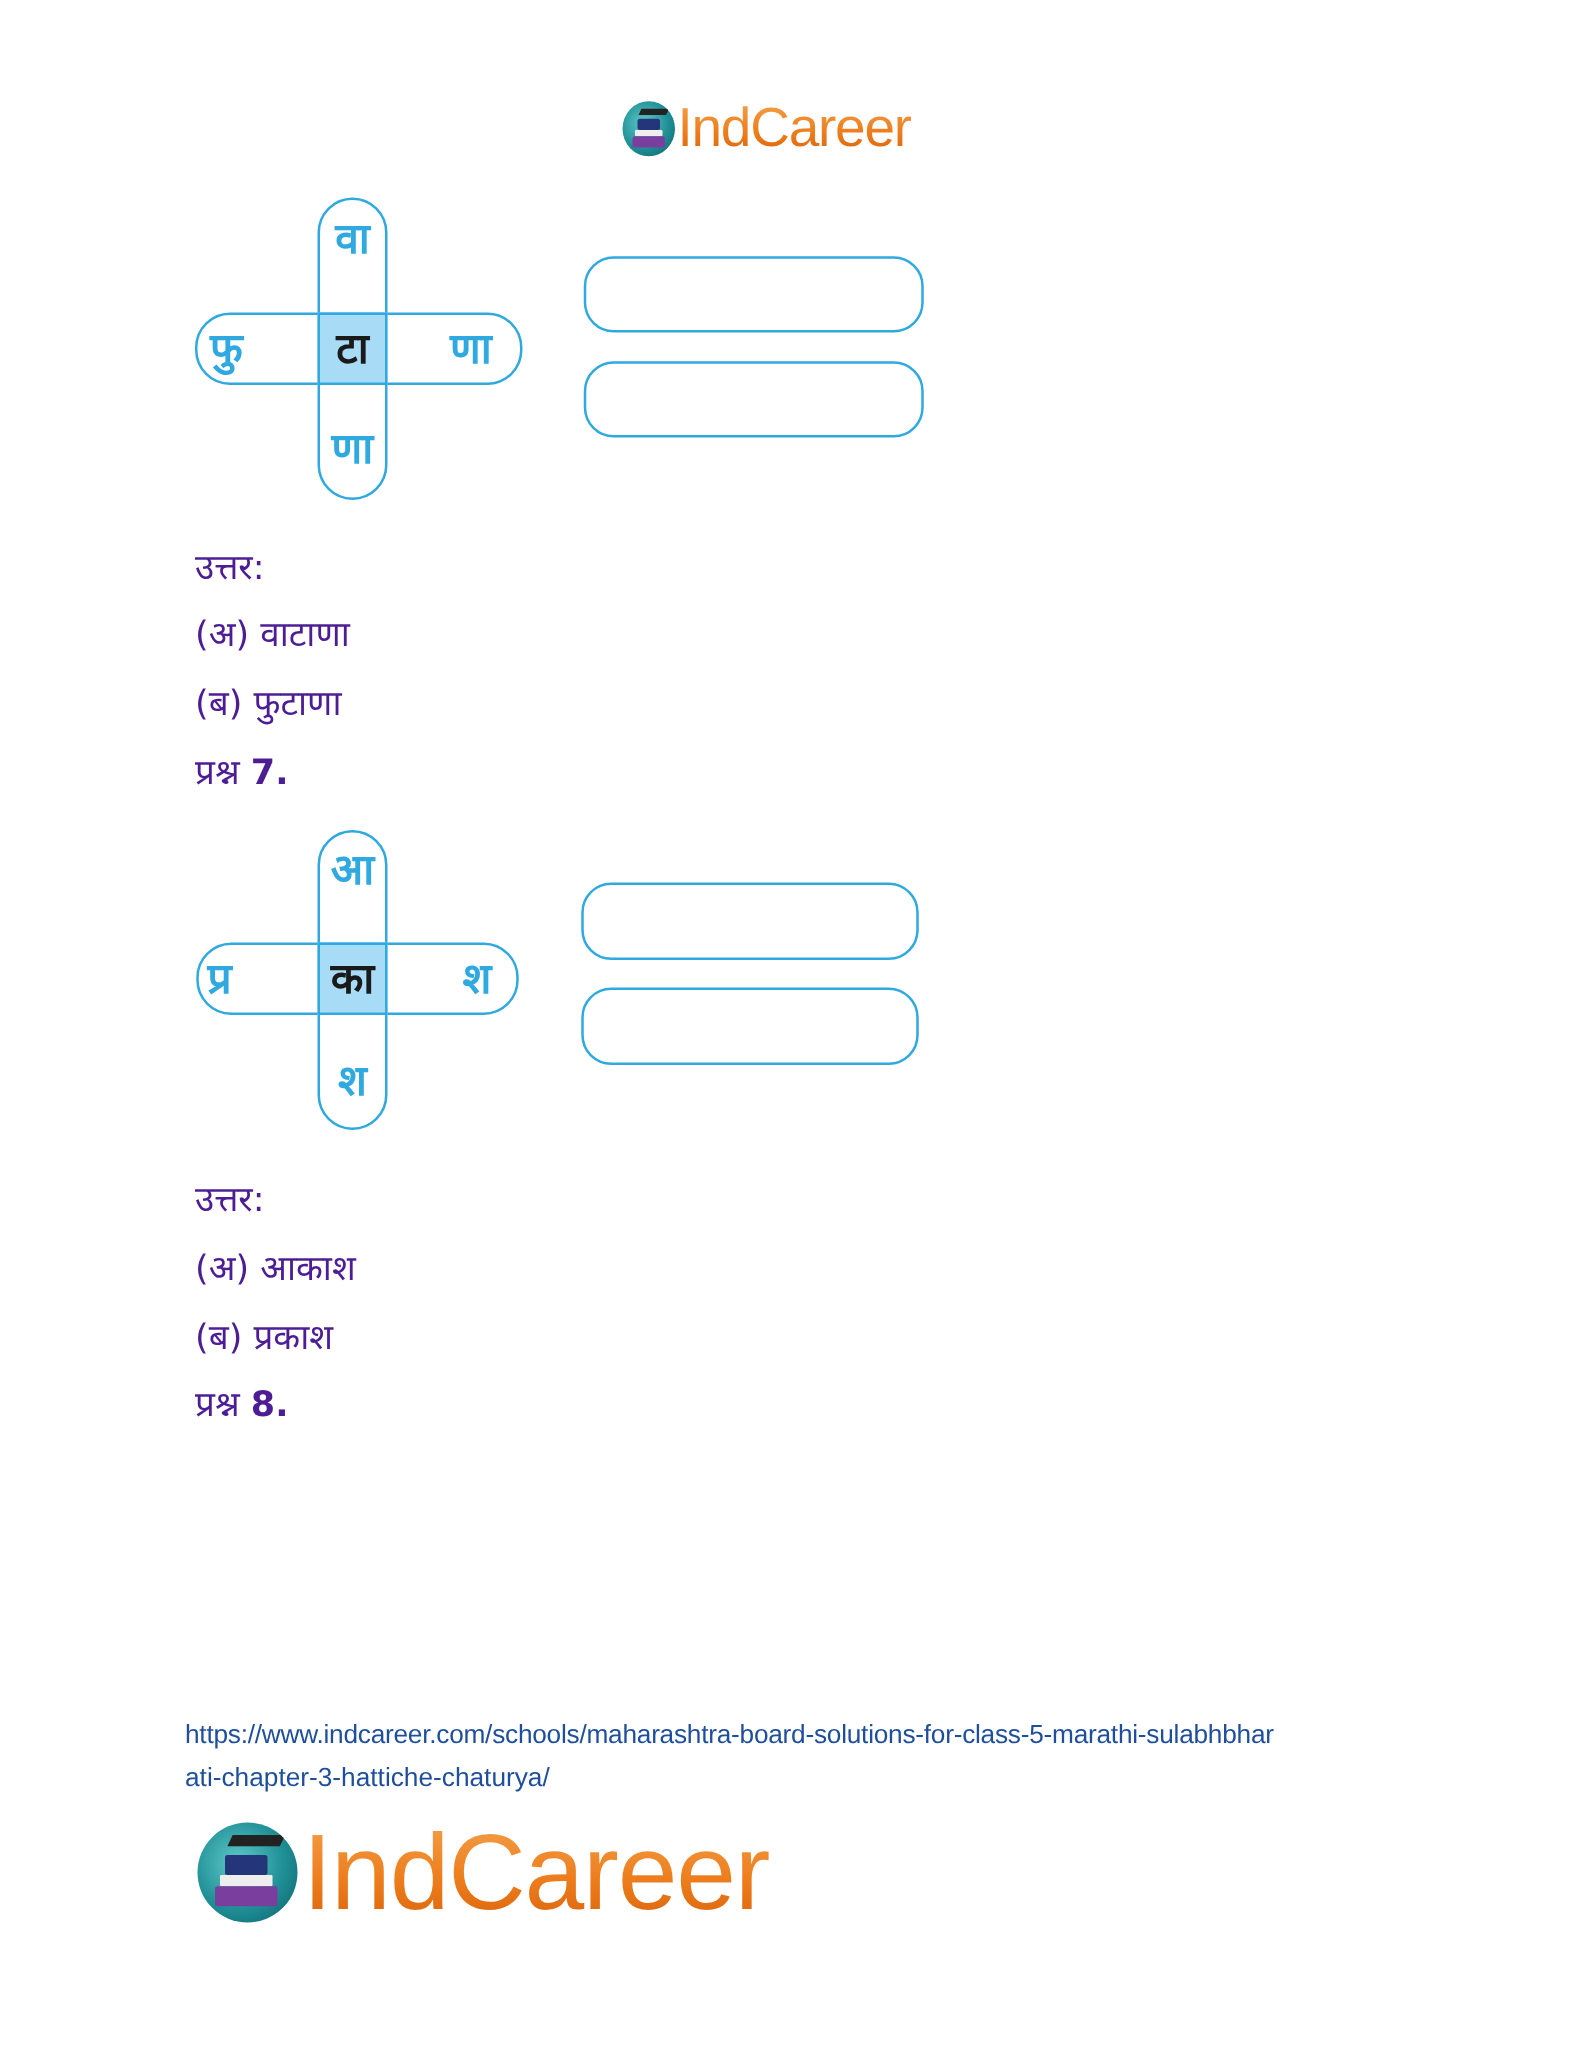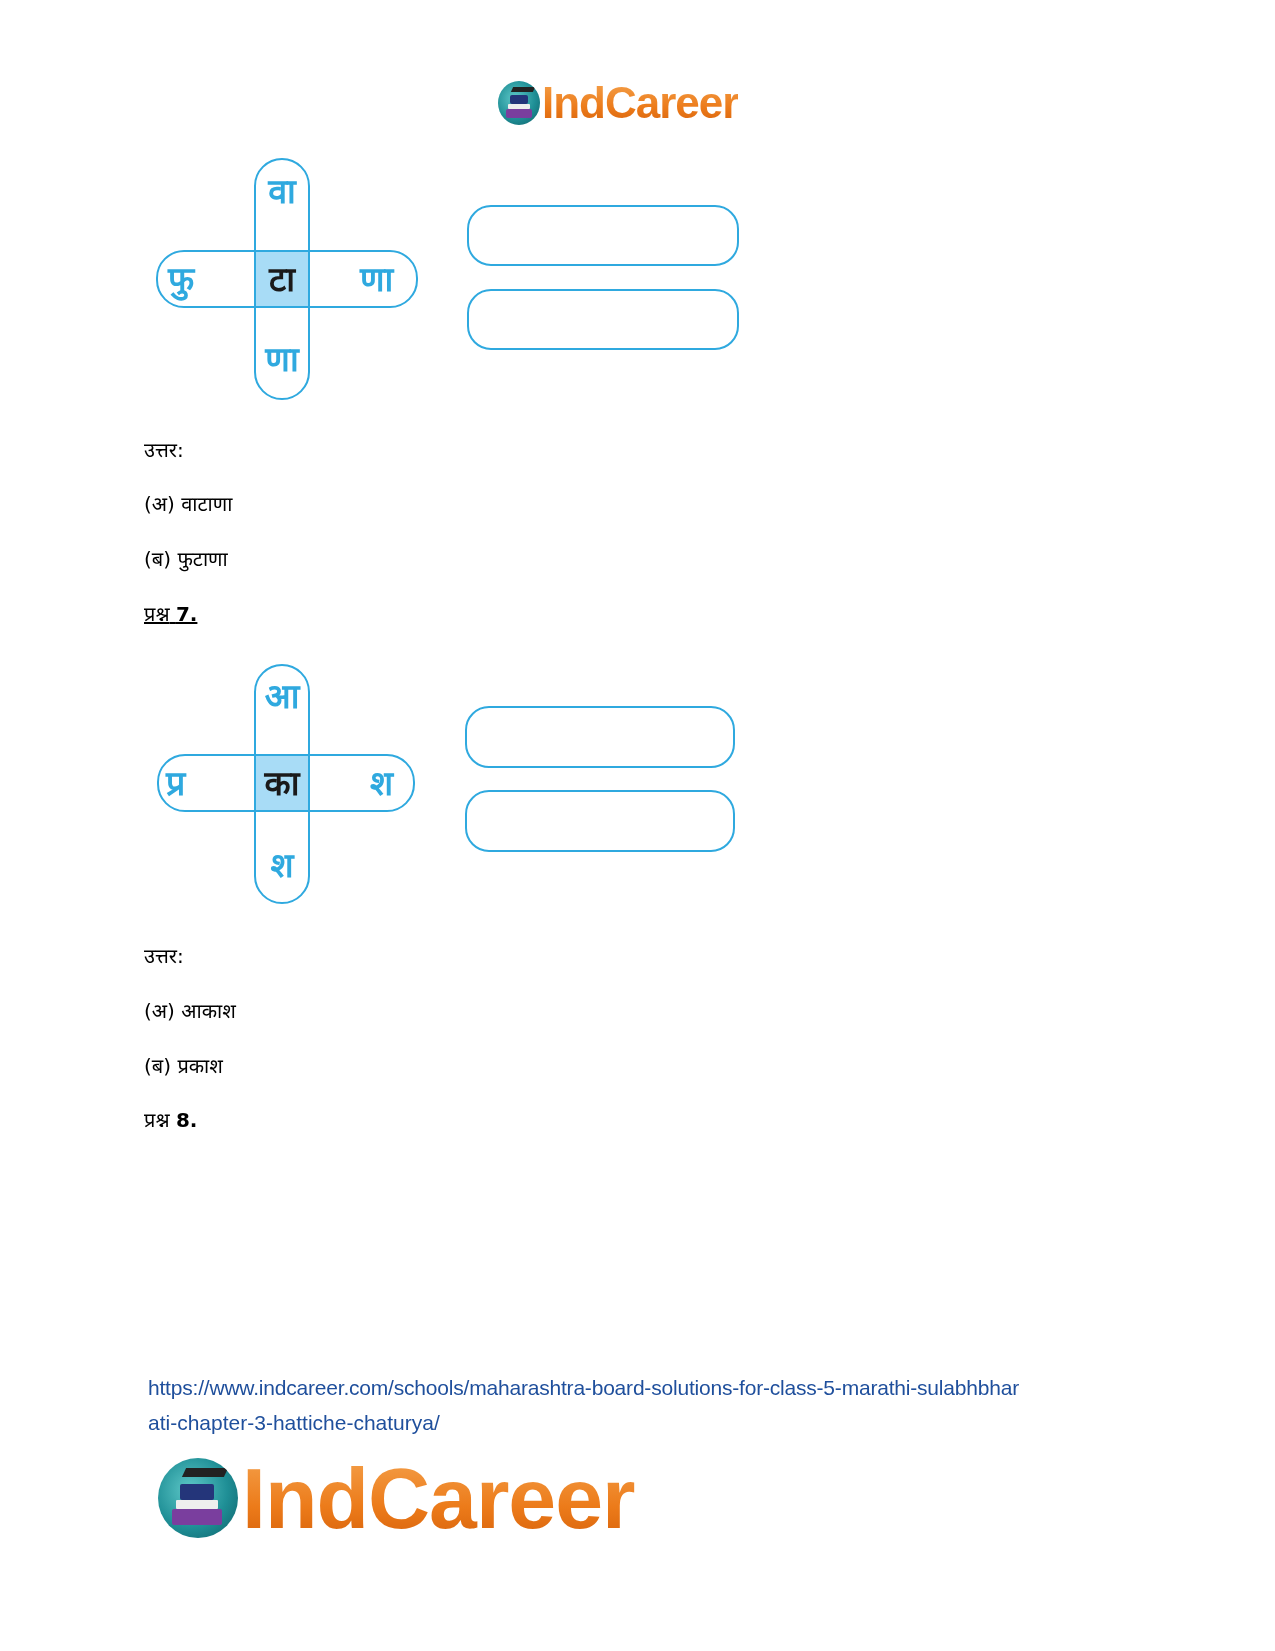--- a/index.html
+++ b/index.html
@@ -8,37 +8,37 @@
 
   
   .logo { position:absolute; display:flex; align-items:center; }
   .logo-emblem { position:relative; border-radius:50%;
     background: radial-gradient(circle at 40% 40%, #5fc9c9 0%, #1f8f96 55%, #0d5d66 100%);
     overflow:hidden; flex:none; }
   .logo-emblem .book1 { position:absolute; background:#7a3e9e; border-radius:2px; }
   .logo-emblem .book2 { position:absolute; background:#eeeeee; border-radius:1px; }
   .logo-emblem .book3 { position:absolute; background:#24357a; border-radius:2px; }
   .logo-emblem .cap { position:absolute; background:#222; transform:skewX(-25deg); }
-  .logo-text { font-family:"Liberation Sans", sans-serif; font-weight:bold;
+  .logo-text { font-family:"Liberation Sans", sans-serif; font-weight:normal;
     background: linear-gradient(180deg, #f4a04a 0%, #ec7b1a 60%, #d9640c 100%);
     -webkit-background-clip:text; background-clip:text; color:transparent;
     letter-spacing:-1px; line-height:1; }
 
   
   .bar { position:absolute; border:2.5px solid #2fa9df; background:#fff; box-sizing:border-box; }
   .bar.v { border-radius:28px; }
   .bar.h { border-radius:28px; }
   .cell-center { position:absolute; background:#a8dcf6; border:2.5px solid #2fa9df; box-sizing:border-box;
     display:flex; align-items:center; justify-content:center; }
   .ch { position:absolute; font-family:"DejaVu Sans", sans-serif; font-weight:bold; color:#2fa9df;
     font-size:34px; line-height:1; text-align:center; }
   .ch.dark { color:#1a1a1a; position:static; }
   .answer-box { position:absolute; border:2.5px solid #2fa9df; border-radius:24px; box-sizing:border-box; background:#fff; }
 
-  .txt { position:absolute; left:144px; font-size:20px; line-height:1; color:#000000; }
+  .txt { position:absolute; left:156px; font-size:28px; line-height:1; color:#4c1d95; }
   .txt b { font-weight:bold; }
 
   .link { position:absolute; left:148px; font-family:"Liberation Sans", sans-serif; font-size:21px;
     color:#1f4f9c; line-height:1; white-space:nowrap; }
 </style>
 </head>
 <body>
 
 <div class="logo" style="left:498px; top:80px; height:46px;">
   <div class="logo-emblem" style="width:42px; height:44px;">
@@ -62,21 +62,21 @@
   <span class="ch" style="left:254px; width:56px; top:342px;">णा</span>
 
   <div class="answer-box" style="left:467px; top:205px; width:272px; height:61px;"></div>
   <div class="answer-box" style="left:467px; top:289px; width:272px; height:61px;"></div>
 </div>
 
 <div class="txt" style="top:440px;">उत्तर:</div>
 <div class="txt" style="top:494px;">(अ) वाटाणा</div>
 <div class="txt" style="top:549px;">(ब) फुटाणा</div>
 
-<div class="txt" style="top:604px;text-decoration:underline;">
+<div class="txt" style="top:604px;">
   <span>प्रश्न</span>
   <b>7.</b>
 </div>
 
 <div>
   <div class="bar v" style="left:254px; top:664px; width:56px; height:240px;"></div>
   <div class="bar h" style="left:157px; top:754px; width:258px; height:58px;"></div>
   <div class="cell-center" style="left:254px; top:754px; width:56px; height:58px;">
     <span class="ch dark">का</span>
   </div>

